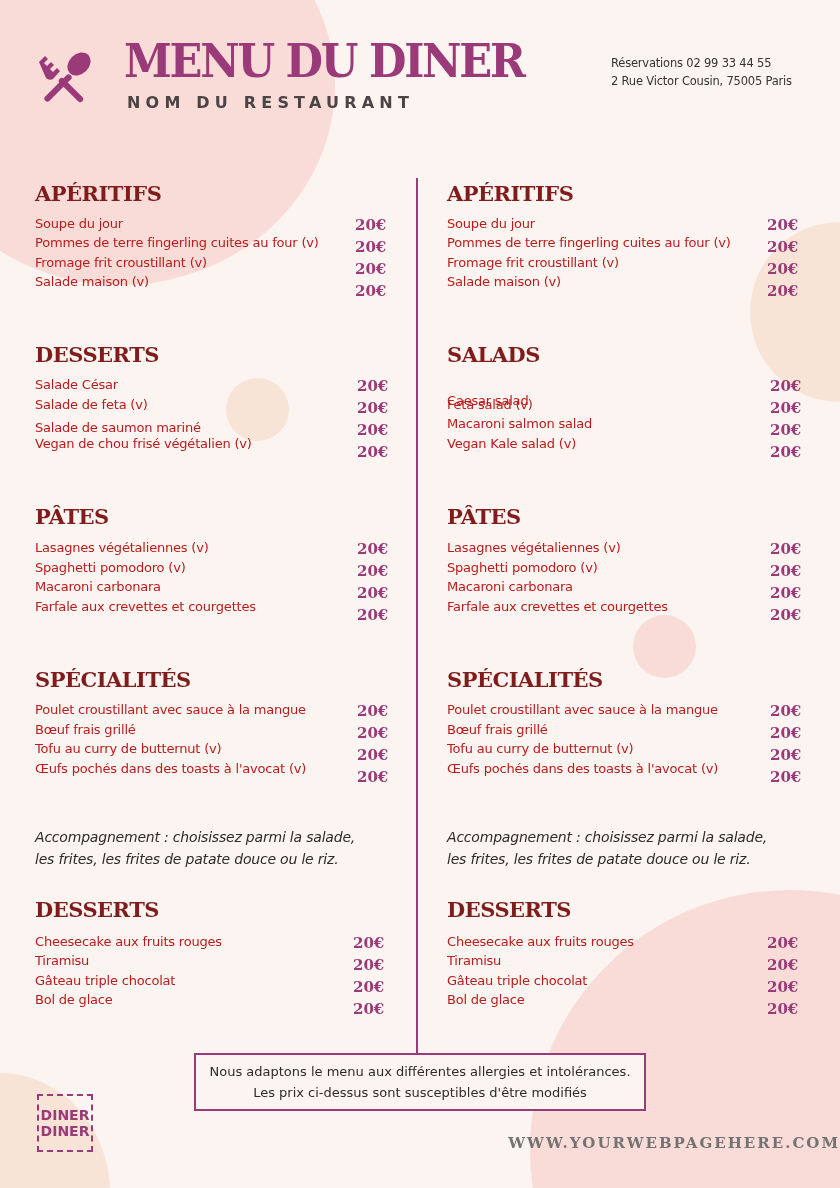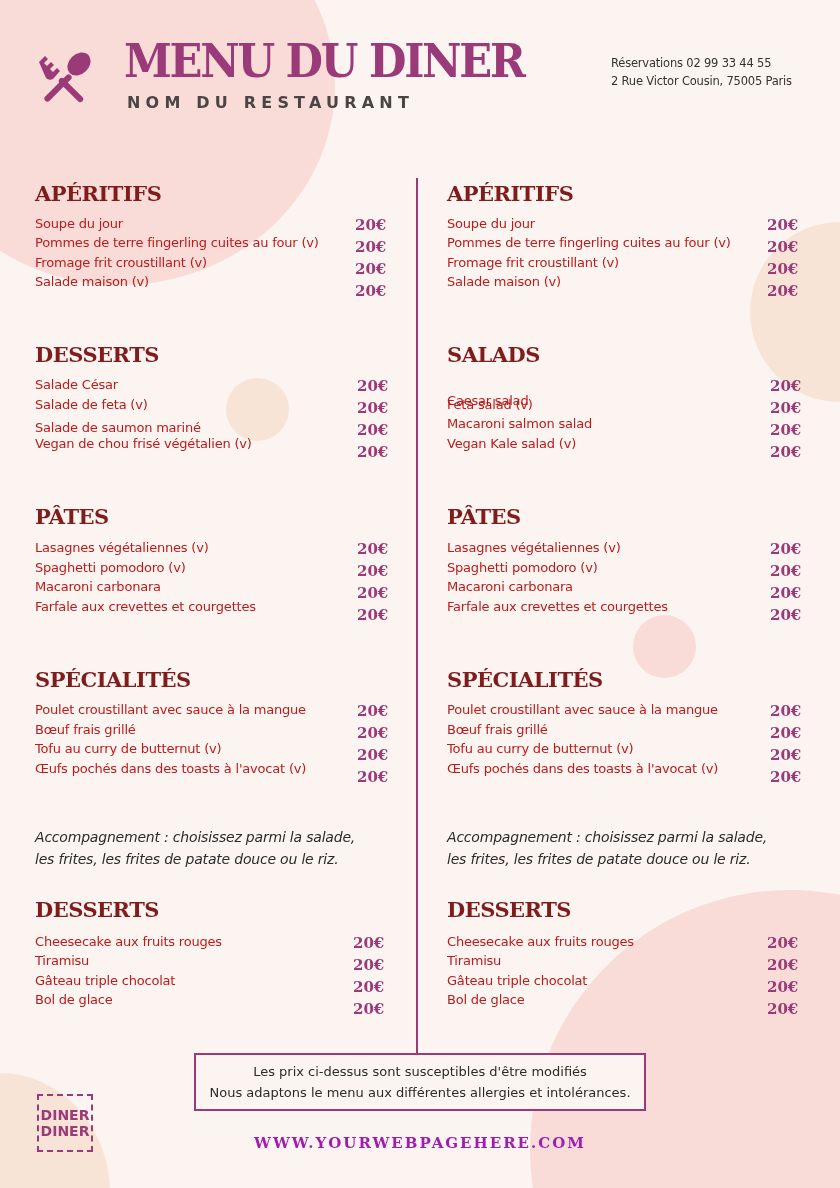--- a/index.html
+++ b/index.html
@@ -25,21 +25,21 @@
   .col-left { left:35px; }
   .col-right { left:447px; }
   .section { position:absolute; left:0; width:360px; }
   .sec-title { font-family:"DejaVu Serif", serif; font-weight:bold; font-size:21px; color:#7f1d1d; letter-spacing:-0.5px; height:30px; white-space:nowrap; }
   .items { position:relative; }
   .item-name { position:absolute; left:0; font-size:13px; color:#b91c1c; white-space:nowrap; letter-spacing:-0.2px; }
   .item-price { position:absolute; font-family:"DejaVu Serif", serif; font-weight:bold; font-size:15px; color:#9b3a78; white-space:nowrap; }
   .note { position:absolute; left:0; font-style:italic; font-size:14px; line-height:22px; color:#2b2b2b; white-space:nowrap; letter-spacing:-0.2px; }
 
   .footer-box { position:absolute; left:194px; top:1053px; width:452px; height:58px; border:2px solid #9b3a78; background:#fcf4f0; text-align:center; font-size:13px; line-height:21px; padding-top:6px; color:#2b2b2b; }
-  .website { position:absolute; left:0; width:840px; top:1134px; text-align:center; font-family:"DejaVu Serif", serif; font-weight:bold; font-size:15px; color:#a21caf; letter-spacing:2px; }
+  .website { position:absolute; left:0; width:840px; top:1134px; text-align:right; font-family:"DejaVu Serif", serif; font-weight:bold; font-size:15px; color:#737373; letter-spacing:2px; }
   .logo-box { position:absolute; left:37px; top:1094px; width:36px; height:58px; border:2px dashed #9b3a78; width:56px; display:flex; flex-direction:column; align-items:center; justify-content:center; }
   .logo-box span { font-family:"DejaVu Sans", sans-serif; font-weight:bold; font-size:14px; line-height:16px; color:#9b3a78; }
 </style>
 </head>
 <body>
 
 <div class="circle c-tl"></div>
 <div class="circle c-salad"></div>
 <div class="circle c-right"></div>
 <div class="circle c-pink-small"></div>
@@ -211,20 +211,20 @@
       <div class="item-name" style="top:65px">Bol de glace</div>
       <div class="item-price" style="top:7px;left:320px">20€</div>
       <div class="item-price" style="top:29px;left:320px">20€</div>
       <div class="item-price" style="top:51px;left:320px">20€</div>
       <div class="item-price" style="top:73px;left:320px">20€</div>
     </div>
   </div>
 </div>
 
 <div class="footer-box">
+  <div>Nous adaptons le menu aux différentes allergies et intolérances.</div>
   <div>Les prix ci-dessus sont susceptibles d'être modifiés</div>
-  <div>Nous adaptons le menu aux différentes allergies et intolérances.</div>
 </div>
 <div class="logo-box">
   <span>DINER</span>
   <span>DINER</span>
 </div>
 <div class="website">WWW.YOURWEBPAGEHERE.COM</div>
 
 </body></html>

